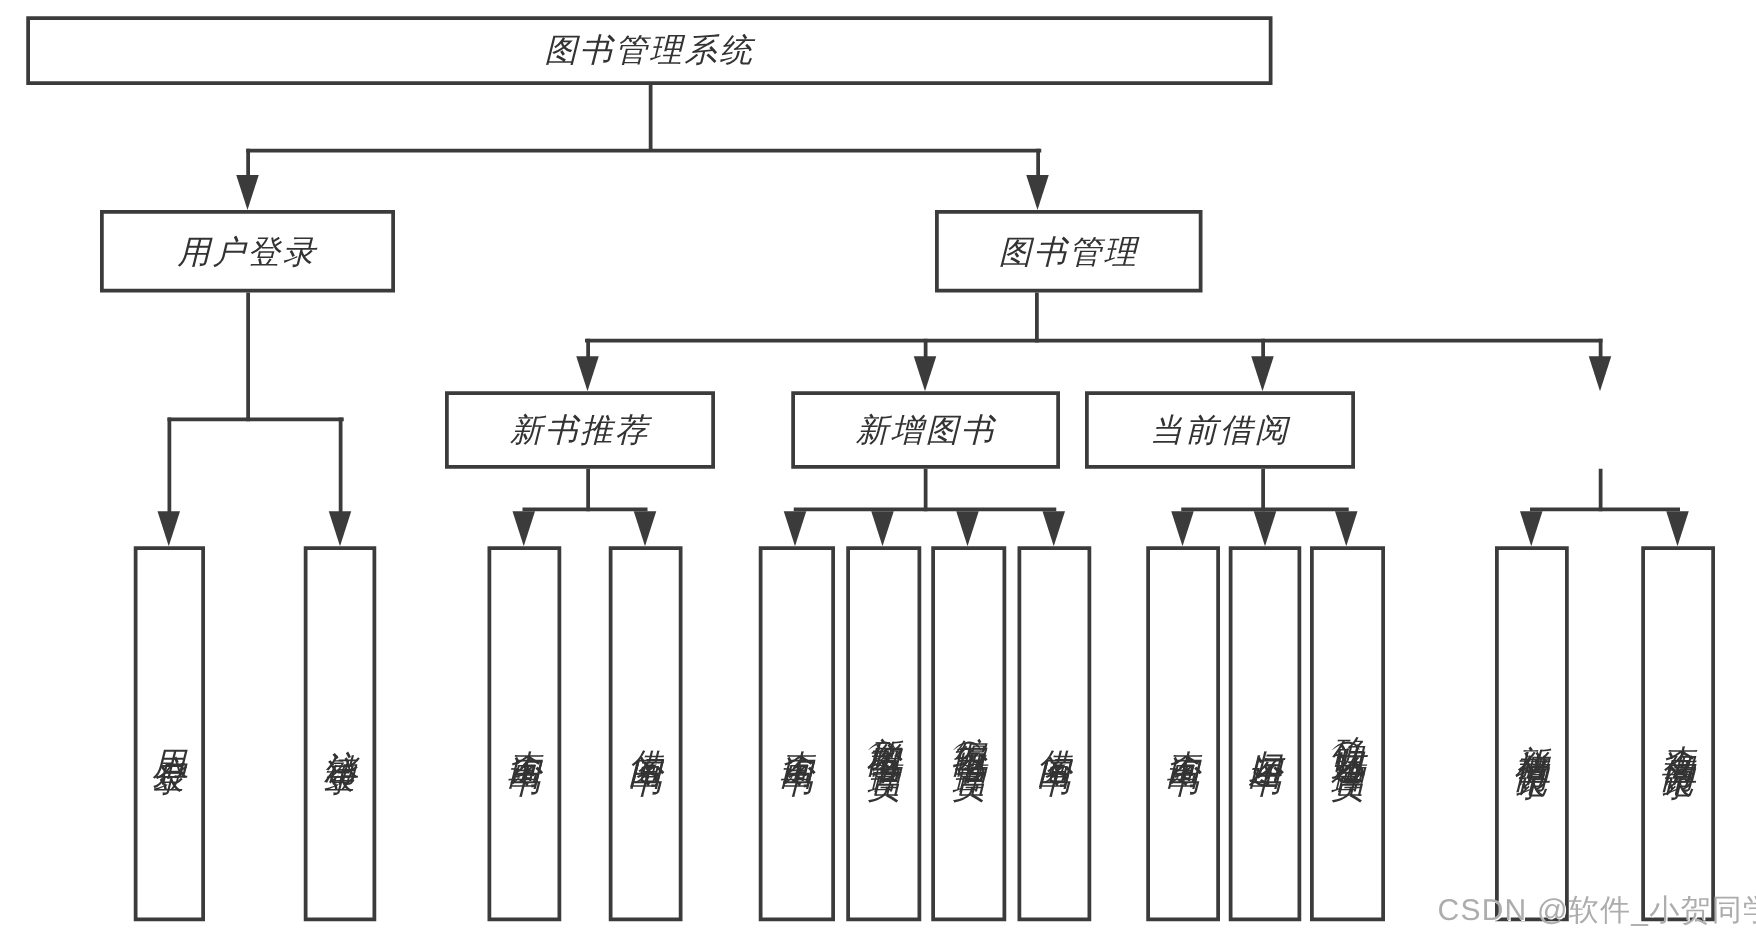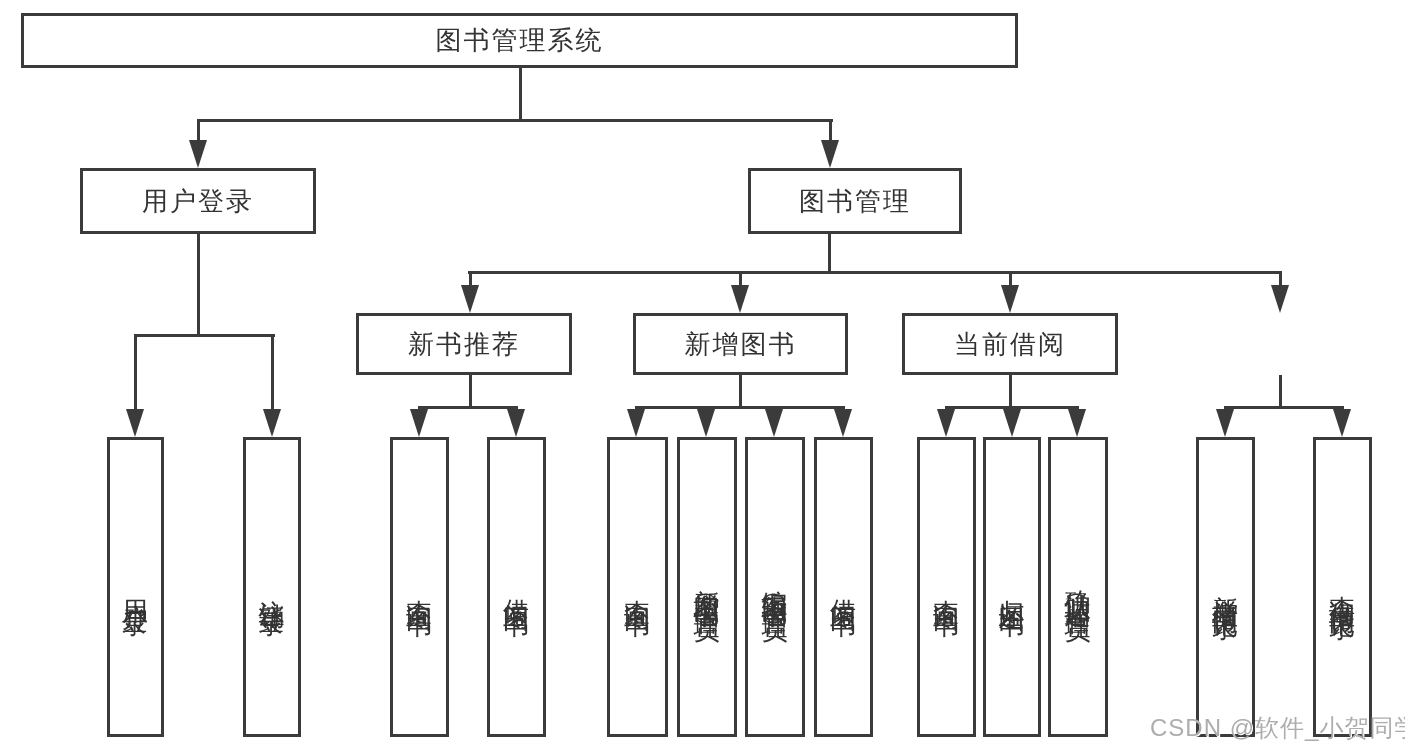--- a/index.html
+++ b/index.html
@@ -17,20 +17,21 @@
     border: 3px solid #3b3b3b;
     background: #ffffff;
     display: flex;
     align-items: center;
     justify-content: center;
     font-size: 26px;
     color: #333333;
     letter-spacing: 2px;
     text-align: center;
     white-space: nowrap;
+    font-style: italic;
   }
   .vbox {
     writing-mode: vertical-rl;
     text-orientation: mixed;
     letter-spacing: 4px;
     white-space: normal;
     line-height: 1;
   }
   .vl { position: absolute; width: 3px; background: #3b3b3b; }
   .hl { position: absolute; height: 3px; background: #3b3b3b; }
@@ -83,21 +84,21 @@
   <div class="vl" style="left:739px; top:271px; height:17px;"></div>
   <div class="vl" style="left:1009px; top:271px; height:17px;"></div>
   <div class="vl" style="left:1279px; top:271px; height:17px;"></div>
   <div class="arr" style="left:461px; top:285px;"></div>
   <div class="arr" style="left:731px; top:285px;"></div>
   <div class="arr" style="left:1001px; top:285px;"></div>
   <div class="arr" style="left:1271px; top:285px;"></div>
 
   <div class="box" style="left:356px; top:313px; width:216px; height:62px;">新书推荐</div>
   <div class="box" style="left:633px; top:313px; width:215px; height:62px;">新增图书</div>
-  <div class="box" style="left:902px; top:313px; width:216px; height:62px;">当前借阅</div>
+  <div class="box" style="left:868px; top:313px; width:216px; height:62px;">当前借阅</div>
 
   <div class="vl" style="left:469px; top:375px; height:34px;"></div>
   <div class="hl" style="left:418px; top:406px; width:100px;"></div>
   <div class="arr" style="left:410px; top:409px;"></div>
   <div class="arr" style="left:507px; top:409px;"></div>
 
   <div class="vl" style="left:739px; top:375px; height:34px;"></div>
   <div class="hl" style="left:635px; top:406px; width:210px;"></div>
   <div class="arr" style="left:627px; top:409px;"></div>
   <div class="arr" style="left:697px; top:409px;"></div>

